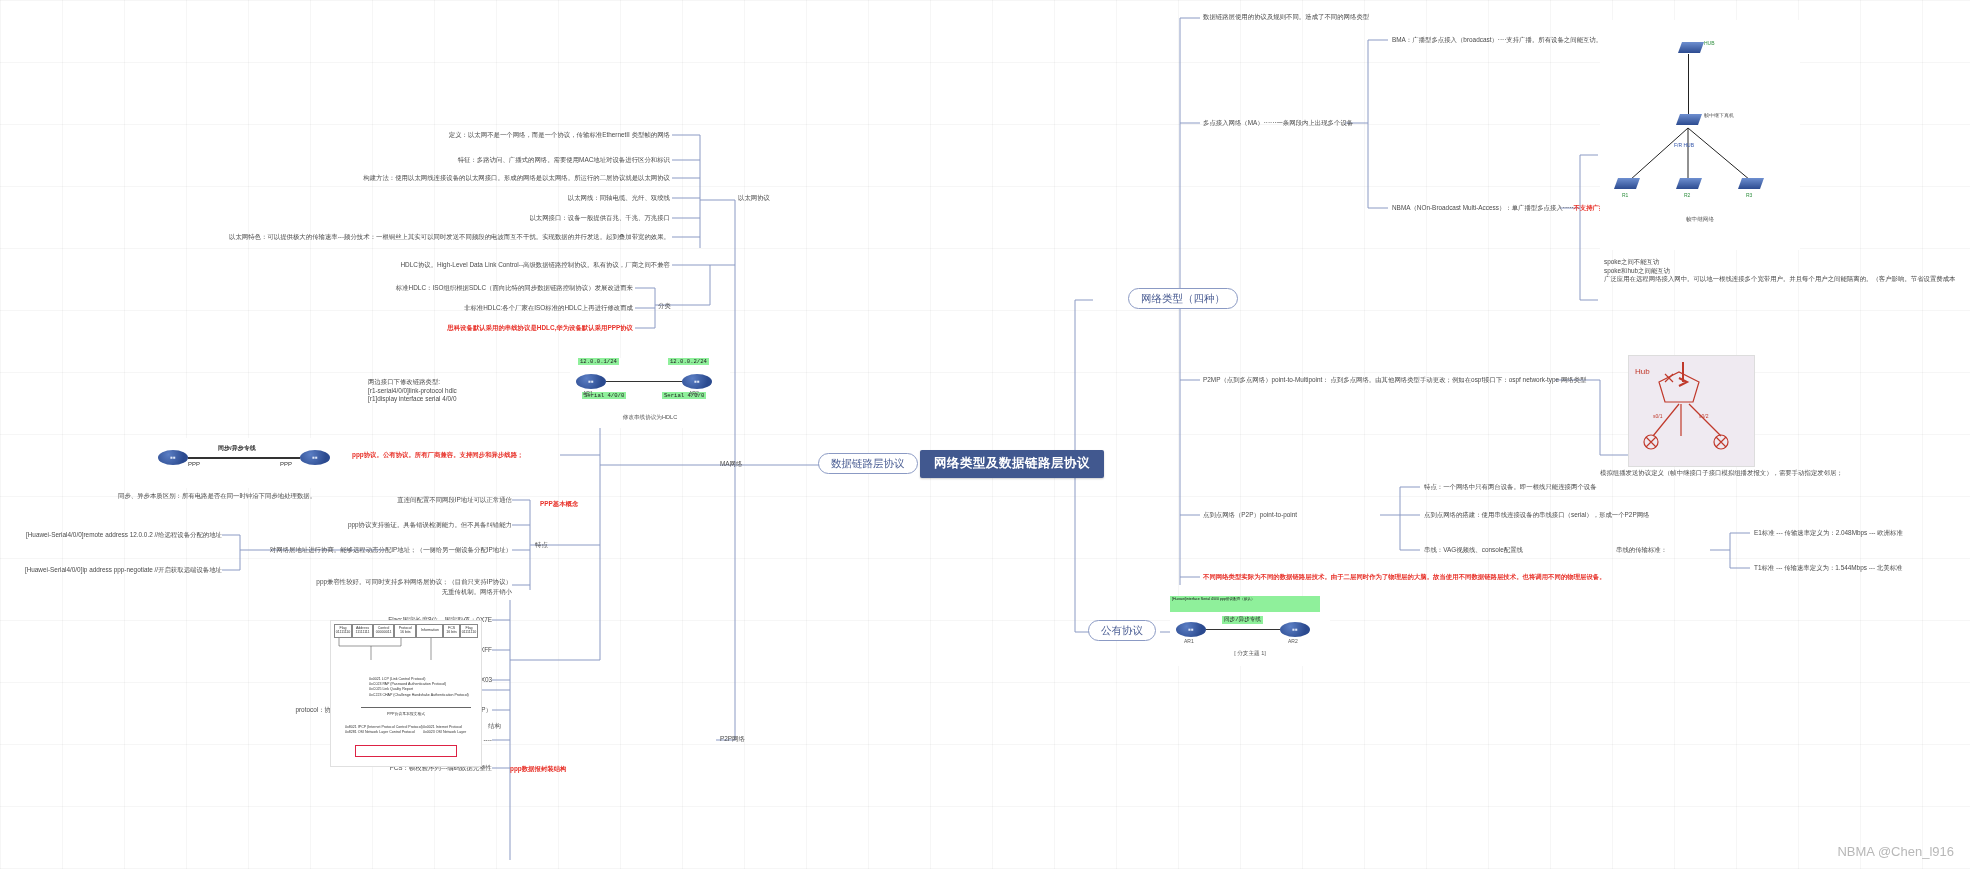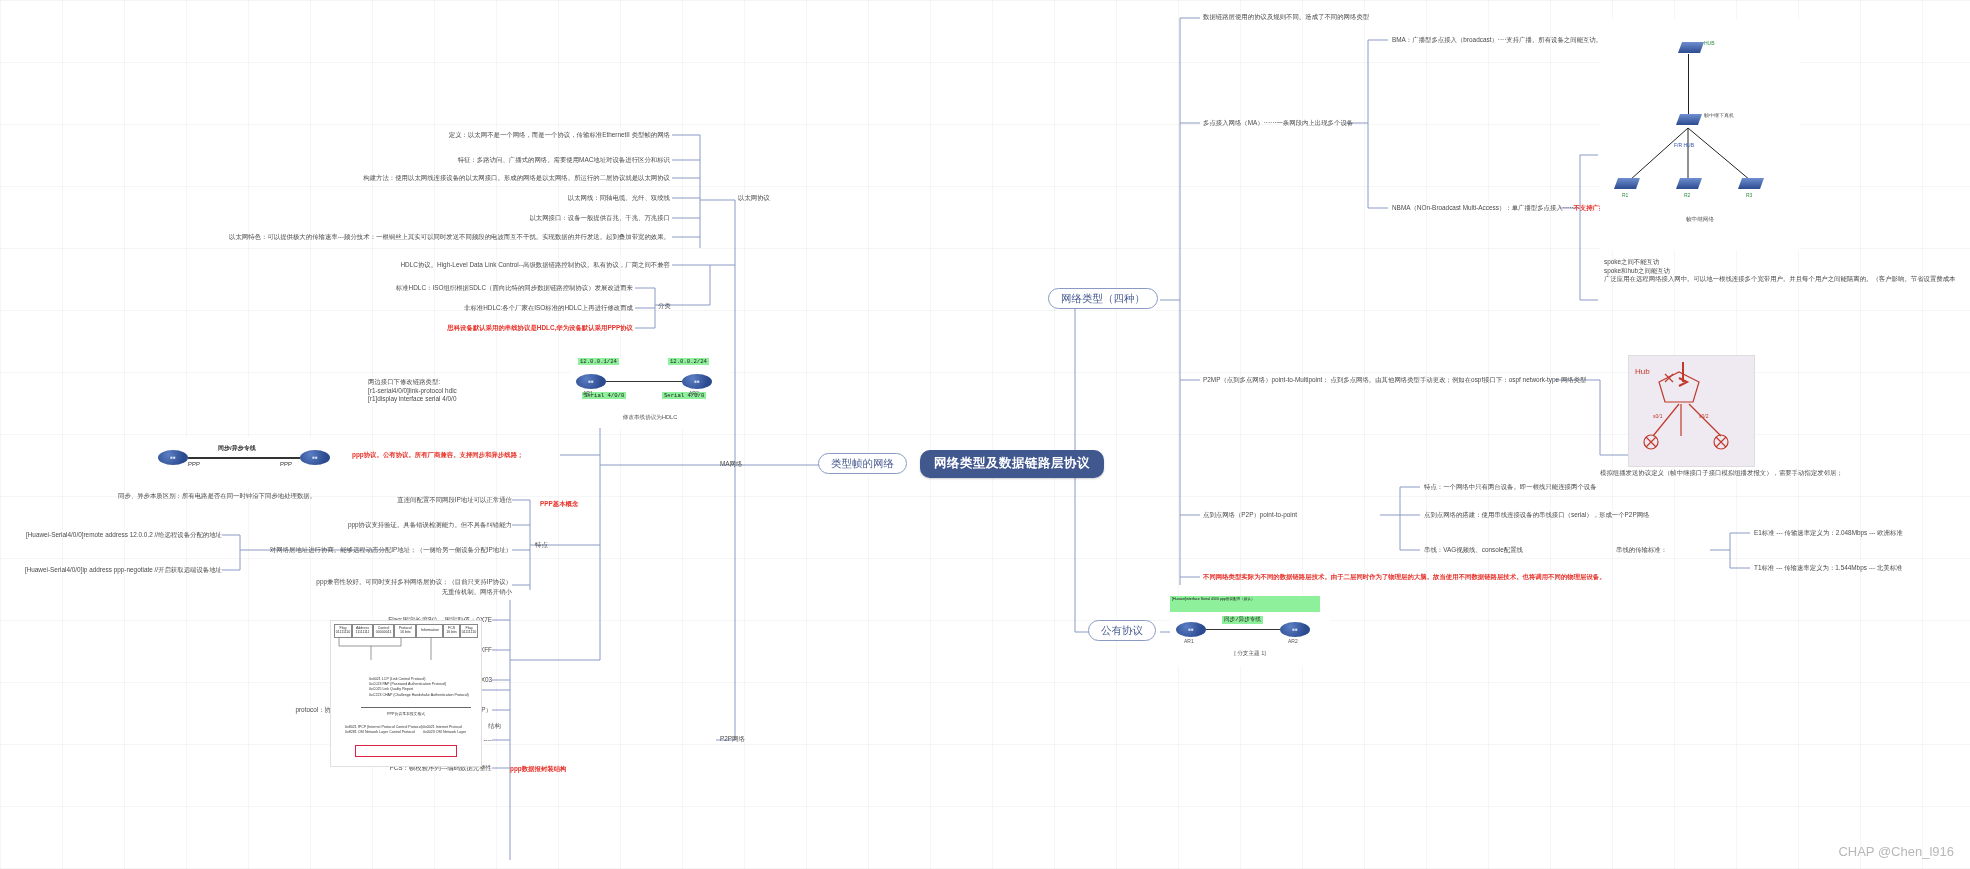--- a/index.html
+++ b/index.html
@@ -17,21 +17,21 @@
       linear-gradient(to bottom, rgba(0,0,0,0.035) 1px, transparent 1px);
     background-size:62px 62px;
     pointer-events:none;
   }
   #canvas{position:absolute;left:0;top:0;width:1970px;height:869px;}
   svg.links{position:absolute;left:0;top:0;width:1970px;height:869px;pointer-events:none;}
   .node{position:absolute;white-space:nowrap;line-height:1.25;}
 
   
   .root{
-    background:#41588f;color:#ffffff;border-radius:10px;
+    background:#41588f;color:#ffffff;border-radius:2px;
     padding:6px 14px;font-size:12.5px;font-weight:bold;letter-spacing:.5px;
     box-shadow:0 1px 2px rgba(0,0,0,.2);
   }
   
   .pill{
     border:1px solid #8b9ac4;color:#4a5d93;background:#ffffff;
     border-radius:12px;padding:3px 12px;font-size:10.5px;
   }
   
   .leaf{font-size:6.4px;color:#4a4a4a;}
@@ -176,22 +176,22 @@
 
       <path d="M1160,632 L1180,632"></path>
       <path d="M1180,600 L1180,660"></path>
       <path d="M1180,600 L1198,600"></path>
       <path d="M1180,660 L1198,660"></path>
     </g>
   </svg>
 
   <div class="node root" style="left:920px;top:450px;">网络类型及数据链路层协议</div>
 
-  <div class="node pill" style="left:818px;top:453px;">类型帧的网络</div>
-  <div class="node pill" style="left:1048px;top:288px;">网络类型（四种）</div>
+  <div class="node pill" style="left:818px;top:453px;">数据链路层协议</div>
+  <div class="node pill" style="left:1128px;top:288px;">网络类型（四种）</div>
   <div class="node pill" style="left:1088px;top:620px;">公有协议</div>
 
   <div class="node leaf" style="left:738px;top:194px;">以太网协议</div>
   <div class="node leaf" style="left:658px;top:302px;">分类</div>
   <div class="node leaf" style="left:720px;top:460px;">MA网络</div>
   <div class="node leaf" style="left:720px;top:735px;">P2P网络</div>
   <div class="node leaf red" style="left:540px;top:500px;">PPP基本概念</div>
   <div class="node leaf red" style="left:510px;top:765px;">ppp数据报封装结构</div>
   <div class="node leaf" style="left:535px;top:541px;">特点</div>
   <div class="node leaf" style="left:488px;top:722px;">结构</div>
@@ -392,14 +392,14 @@
     </div>
     <div class="rtr" style="left:6px;top:26px;">▪▪</div>
     <div class="rtr" style="left:110px;top:26px;">▪▪</div>
     <div style="position:absolute;left:36px;top:33px;width:74px;height:1px;background:#333;"></div>
     <span class="grnbox" style="position:absolute;left:52px;top:20px;">同步/异步专线</span>
     <span class="tiny" style="position:absolute;left:14px;top:42px;">AR1</span>
     <span class="tiny" style="position:absolute;left:118px;top:42px;">AR2</span>
     <div class="pic-caption" style="position:absolute;left:0;top:54px;width:160px;">[ 分支主题 1]</div>
   </div>
 
-  <div class="watermark">CHAP @Chen_l916</div>
+  <div class="watermark">NBMA @Chen_l916</div>
 </div>
 
 </body></html>

